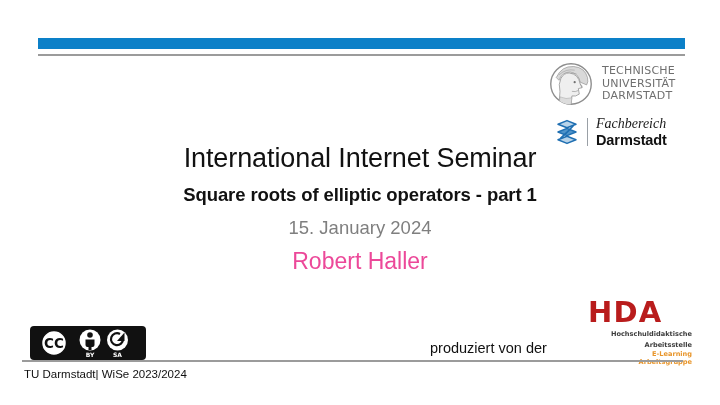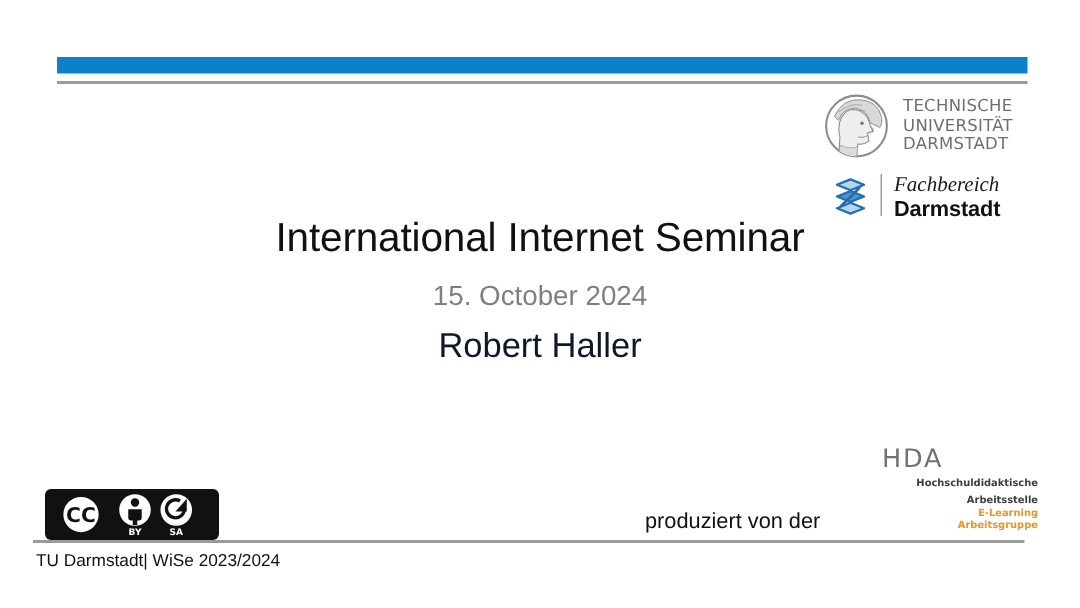--- a/index.html
+++ b/index.html
@@ -62,20 +62,21 @@
   }
 
   
   .fb-logo {
     position: absolute;
     left: 552px;
     top: 116px;
     width: 140px;
     height: 32px;
     display: flex;
+    align-items: center;
   }
   .fb-mark {
     width: 30px;
     height: 30px;
     flex: 0 0 30px;
   }
   .fb-divider {
     width: 1px;
     height: 28px;
     background: #9aa0a6;
@@ -125,21 +126,21 @@
   .date-line {
     margin-top: 11px;
     font-size: 18.5px;
     font-weight: normal;
     color: #7f7f7f;
   }
   .author-line {
     margin-top: 9px;
     font-size: 23px;
     font-weight: normal;
-    color: #0f172a;
+    color: #ec4899;
   }
 
   
   .cc-badge {
     position: absolute;
     left: 30px;
     top: 326px;
     width: 116px;
     height: 34px;
   }
@@ -154,26 +155,26 @@
   }
 
   
   .hda-logo {
     position: absolute;
     left: 588px;
     top: 298px;
     width: 104px;
   }
   .hda-title {
-    font-size: 17px;
+    font-size: 29px;
     letter-spacing: 1.2px;
-    color: #737373;
+    color: #b91c1c;
     line-height: 1;
     font-family: "DejaVu Sans", sans-serif;
-    font-weight: normal;
+    font-weight: bold;
   }
   .hda-sub1, .hda-sub2 {
     font-size: 6.6px;
     line-height: 1.22;
     font-family: "DejaVu Sans", sans-serif;
     font-weight: bold;
     text-align: right;
   }
   .hda-sub1 {
     color: #3d3d3d;
@@ -249,21 +250,22 @@
   </svg>
   <div class="fb-divider"></div>
   <div class="fb-words">
     <span class="fb-top">Fachbereich</span>
     <span class="fb-bottom">Darmstadt</span>
   </div>
 </div>
 
 <div class="title-block">
   <div class="main-title">International Internet Seminar</div>
-  <div class="date-line">15. October 2024</div>
+  <div class="sub-title">Square roots of elliptic operators - part 1</div>
+  <div class="date-line">15. January 2024</div>
   <div class="author-line">Robert Haller</div>
 </div>
 
 <svg class="cc-badge" viewBox="0 0 232 68">
   <rect x="0" y="0" width="232" height="68" rx="8" ry="8" fill="#111111"></rect>
 
   <g>
     <circle cx="48" cy="34" r="25" fill="#ffffff"></circle>
     <circle cx="48" cy="34" r="25" fill="none" stroke="#111111" stroke-width="3"></circle>
     <text x="48" y="44" font-family="DejaVu Sans, sans-serif" font-size="27" font-weight="bold" fill="#111111" text-anchor="middle">CC</text>

